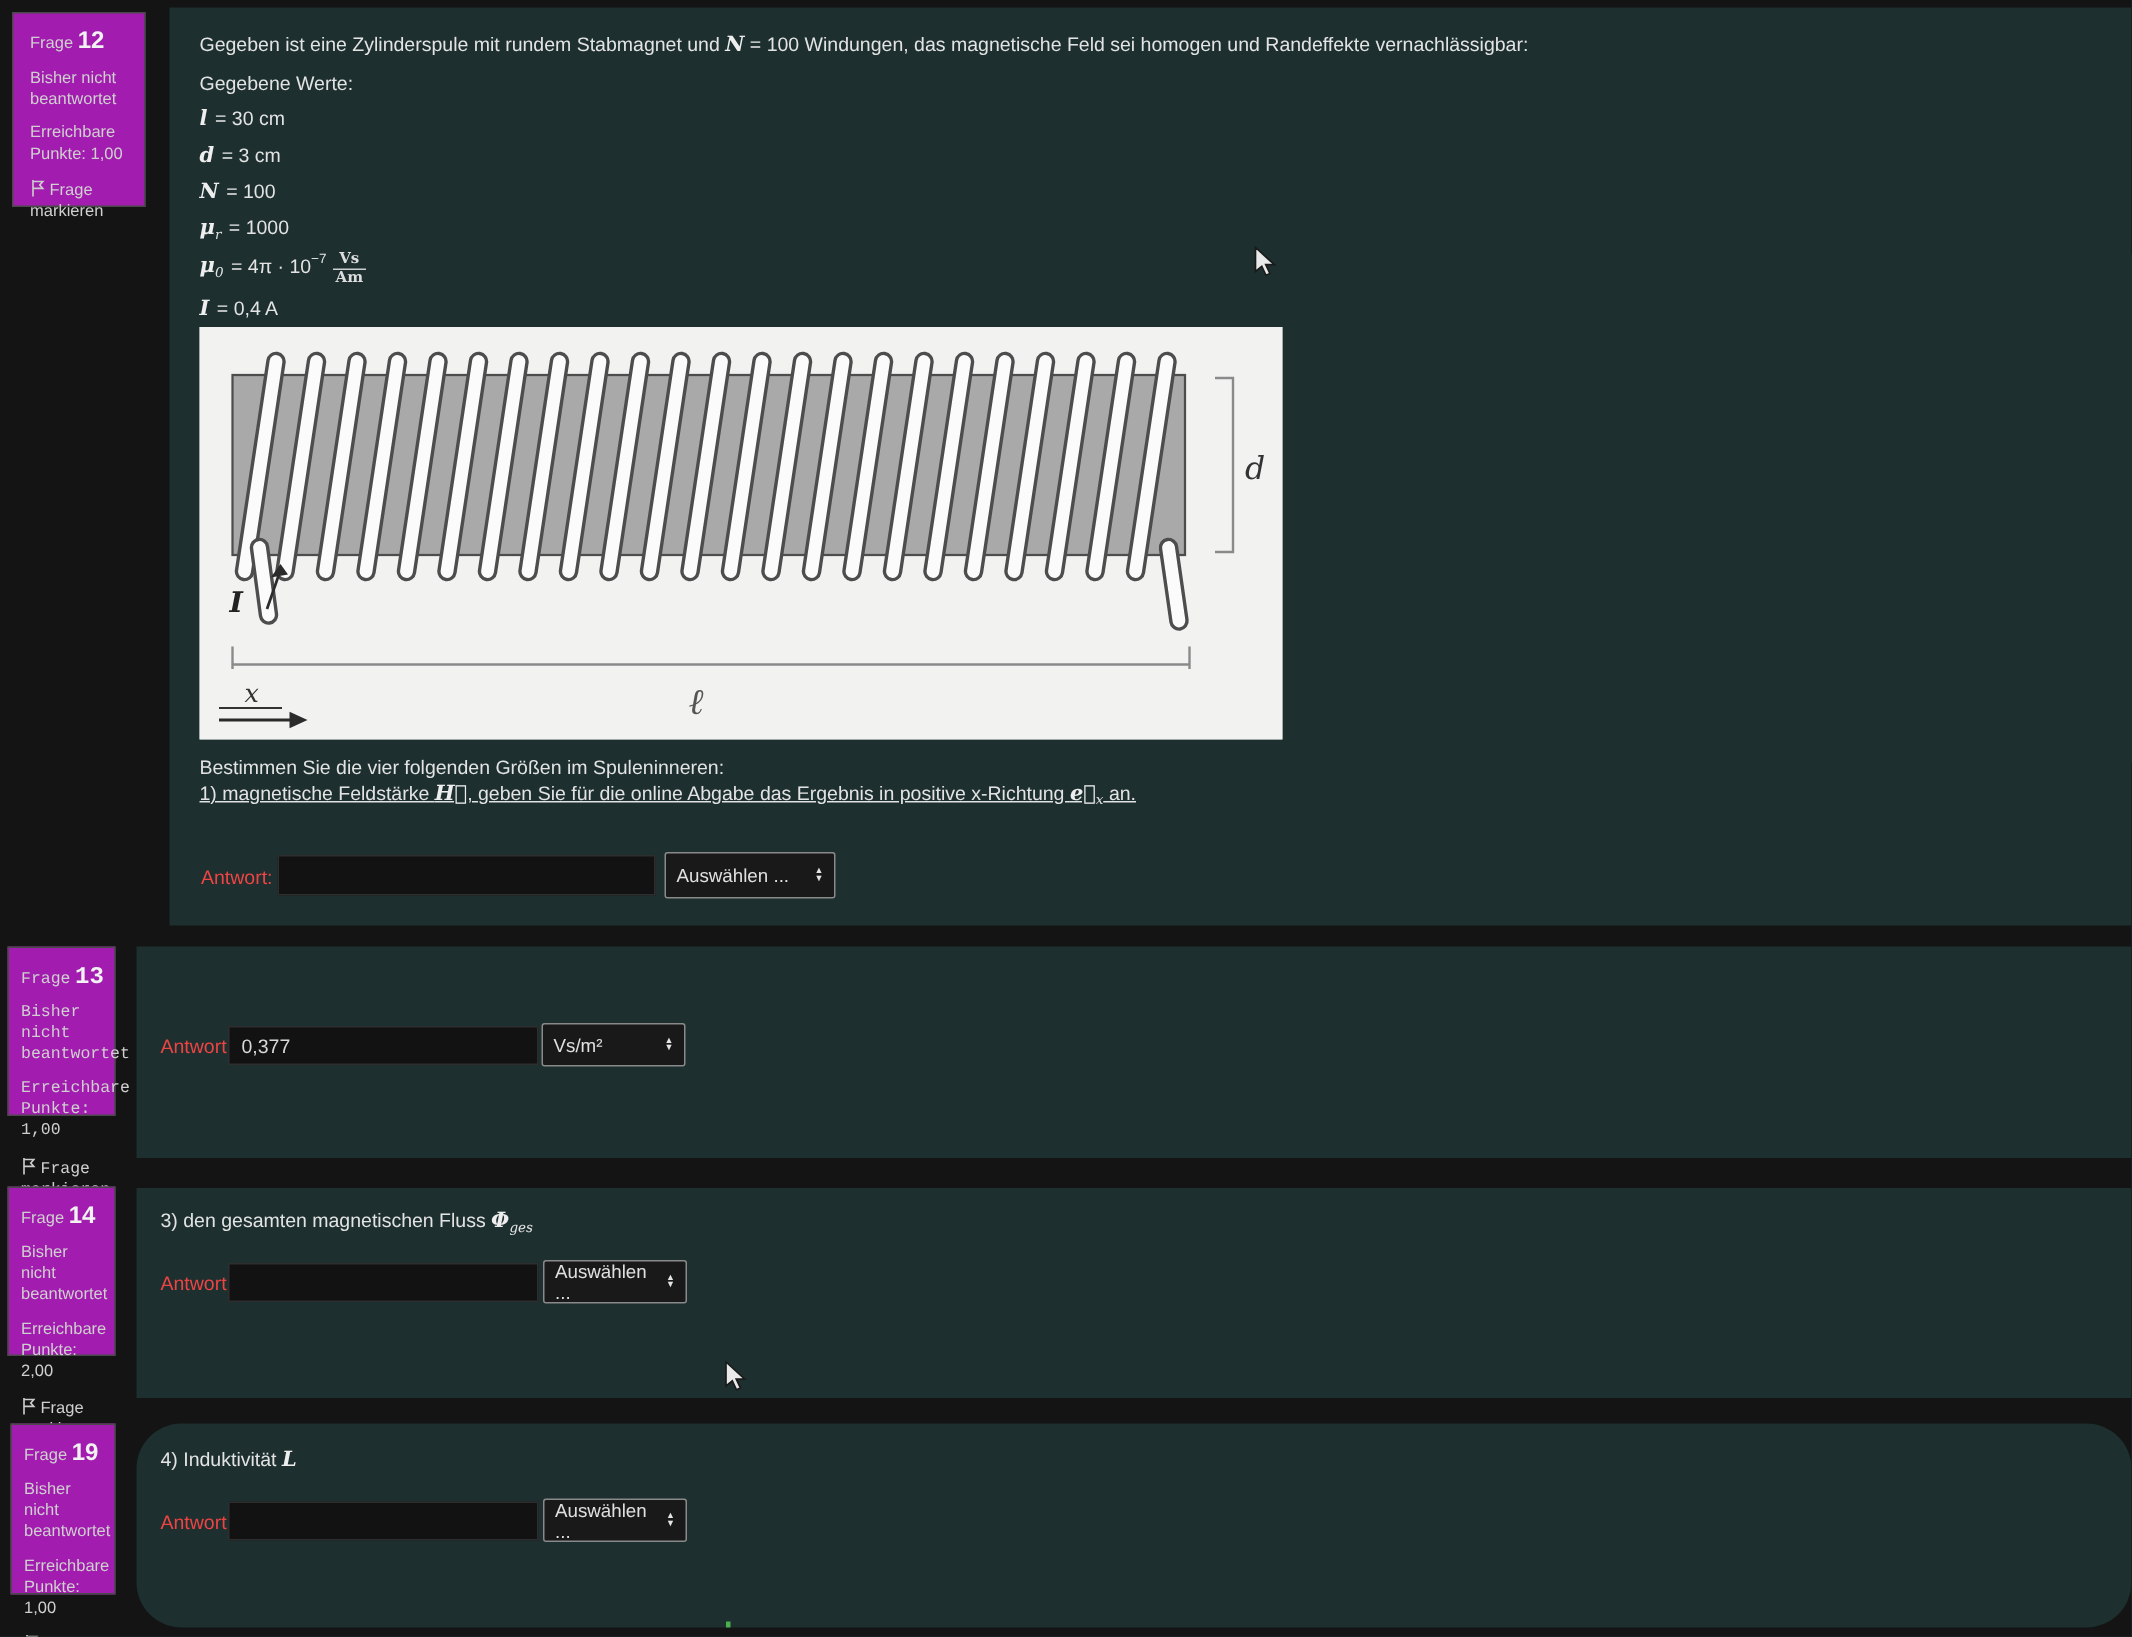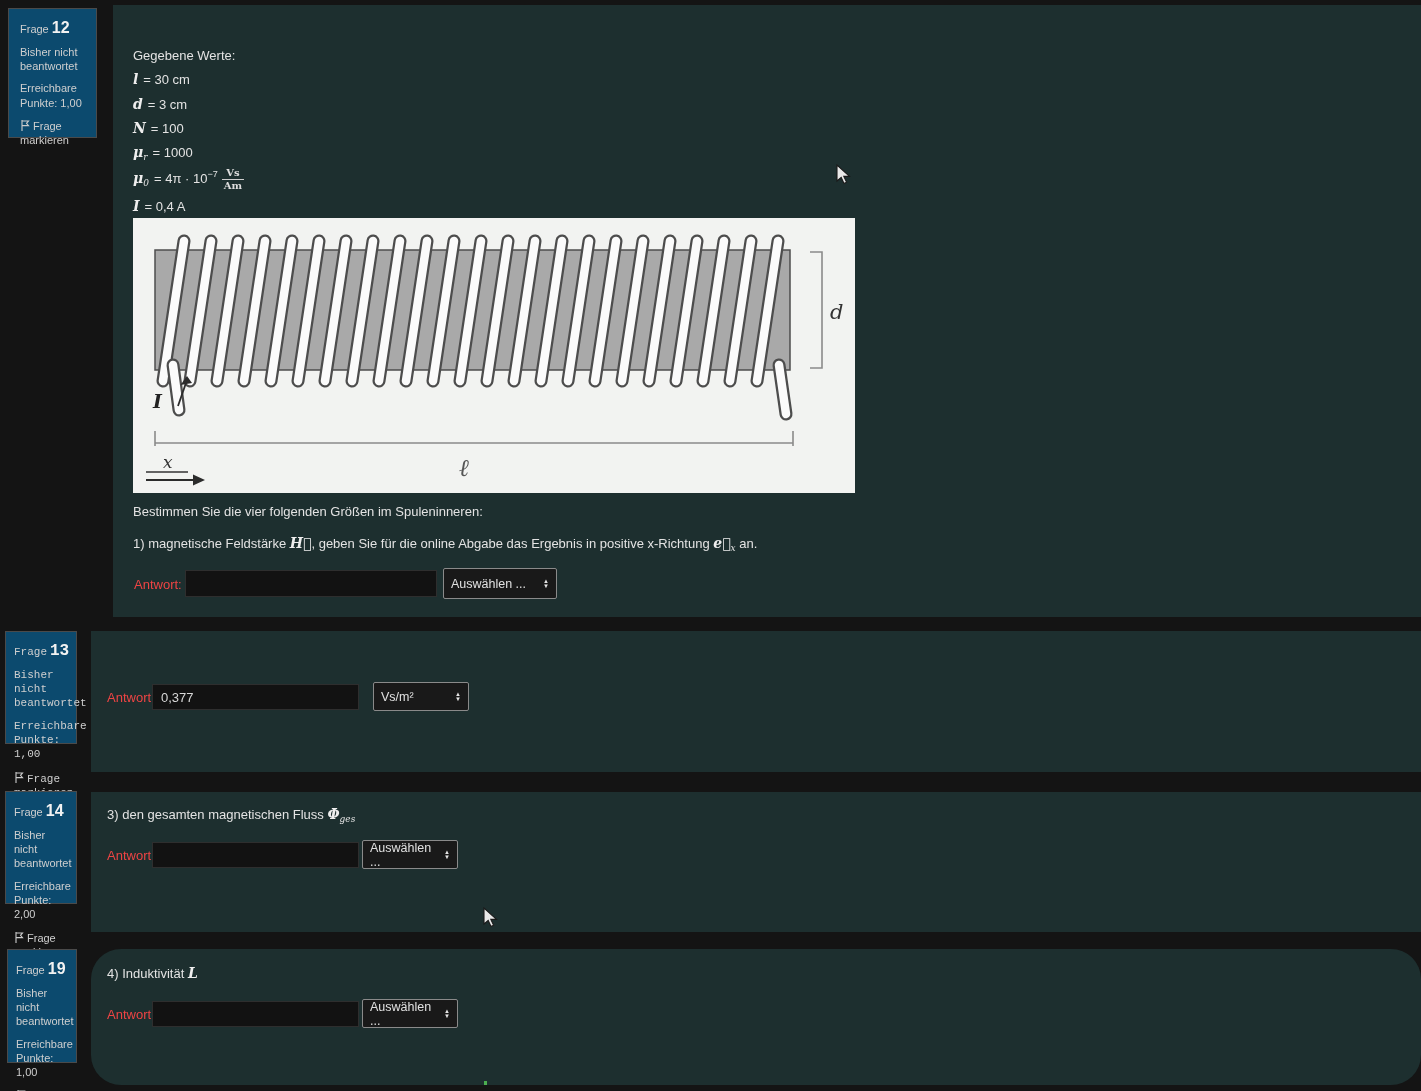--- a/index.html
+++ b/index.html
@@ -1,20 +1,20 @@
 <!DOCTYPE html>
 <html><head>
 <meta charset="utf-8">
 <style>
   * { margin:0; padding:0; box-sizing:border-box; }
   html,body { width:1421px; height:1091px; overflow:hidden; }
   body { background:#141414; font-family:"Liberation Sans", sans-serif; position:relative; color:#e3e3e3; }
 
   
-  .qinfo { position:absolute; background:#0c4a6e; border:1px solid #4a4a4a; padding:9px 8px 6px 11px; font-size:11px; color:#cfcfcf; line-height:1.3; }
+  .qinfo { position:absolute; background:#a21caf; border:1px solid #4a4a4a; padding:9px 8px 6px 11px; font-size:11px; color:#cfcfcf; line-height:1.3; }
   .qinfo-12 { left:8px;  top:8px;   width:89px; height:130px; }
   .qinfo-13 { left:5px;  top:631px; width:72px; height:113px; padding-left:8px;font-family:Liberation Mono, monospace; }
   .qinfo-14 { left:5px;  top:791px; width:72px; height:113px; padding-left:8px; }
   .qinfo-15 { left:7px;  top:949px; width:70px; height:114px; padding-left:8px; }
   .qinfo-head { margin-bottom:6px; }
   .frage-label { font-size:11px; color:#cfcfcf; }
   .frage-num { font-size:16px; font-weight:bold; color:#f2f2f2; margin-left:3px; }
   .qinfo-status { margin-bottom:8px; }
   .qinfo-points { margin-bottom:9px; }
   .qinfo-flag { cursor:pointer; }
@@ -85,20 +85,21 @@
 <aside class="qinfo qinfo-15">
   <div class="qinfo-head"><span class="frage-label">Frage</span><span class="frage-num">19</span></div>
   <div class="qinfo-status">Bisher nicht beantwortet</div>
   <div class="qinfo-points">Erreichbare Punkte: 1,00</div>
   <div class="qinfo-flag"><svg class="flag-icon" width="10" height="13" viewBox="0 0 10 13">
         <path d="M2 1 V12 M2 2 H8.5 L6.5 4.3 L8.5 6.6 H2" fill="none" stroke="#cccccc" stroke-width="1.1"></path>
       </svg><span>Frage markieren</span></div>
 </aside>
 
 <section class="panel panel-1">
+  <p class="t13" style="left:20px; top:17px;"><span>Gegeben ist eine Zylinderspule mit rundem Stabmagnet und </span><span class="msym">N</span><span> = 100 Windungen, das magnetische Feld sei homogen und Randeffekte vernachlässigbar:</span></p>
   <p class="t13" style="left:20px; top:43px;">Gegebene Werte:</p>
 
   <div class="vrow" style="top:65px;"><span class="msym">l</span><span class="rest">= 30 cm</span></div>
   <div class="vrow" style="top:90px;"><span class="msym">d</span><span class="rest">= 3 cm</span></div>
   <div class="vrow" style="top:114px;"><span class="msym">N</span><span class="rest">= 100</span></div>
   <div class="vrow" style="top:138px;"><span class="msym">μ</span><span class="msub">r</span><span class="rest">= 1000</span></div>
   <div class="vrow" style="top:162px;"><span class="msym">μ</span><span class="msub">0</span><span class="rest">= 4π · 10</span><span class="msup">−7</span><span class="mfrac"><span class="num">Vs</span><span class="den">Am</span></span></div>
   <div class="vrow" style="top:192px;"><span class="msym">I</span><span class="rest">= 0,4 A</span></div>
 
   <svg class="diagram" viewBox="0 0 722 275">
@@ -184,37 +185,37 @@
 
     <text x="30" y="250" font-family="DejaVu Serif, serif" font-style="italic" font-size="17" fill="#333">x</text>
     <g>
       <line x1="13" y1="254" x2="55" y2="254" stroke="#333" stroke-width="1.4"></line>
       <line x1="13" y1="262" x2="64" y2="262" stroke="#2b2b2b" stroke-width="2"></line>
       <polygon points="72,262 60,256.5 60,267.5" fill="#2b2b2b"></polygon>
     </g>
   </svg>
 
   <p class="t13" style="left:20px; top:499px;">Bestimmen Sie die vier folgenden Größen im Spuleninneren:</p>
-  <p class="t13" style="left:20px; top:530px;"><span>1) magnetische Feldstärke </span><span class="msym">H⃗</span><span>,  geben Sie für die online Abgabe das Ergebnis in positive x-Richtung </span><span class="msym">e⃗</span><span class="msub">x</span><span> an.</span></p>
+  <p class="t13" style="left:20px; top:516px;text-decoration:underline;"><span>1) magnetische Feldstärke </span><span class="msym">H⃗</span><span>,  geben Sie für die online Abgabe das Ergebnis in positive x-Richtung </span><span class="msym">e⃗</span><span class="msub">x</span><span> an.</span></p>
 
   <span class="ans-label" style="left:21px; top:572px;">Antwort:</span>
   <input class="ans-input" style="left: 72px; top: 565px; width: 252px; height: 27px;" value="">
   <div class="ans-select" style="left:330px; top:563px; width:114px; height:31px;">
     <span>Auswählen ...</span>
     <span class="updown">
         <span>▲</span>
         <span>▼</span>
       </span>
   </div>
 </section>
 
 <section class="panel panel-2">
   <span class="ans-label" style="left:16px; top:59px;">Antwort:</span>
   <input class="ans-input" style="left: 61px; top: 53px; width: 207px; height: 26px;" value="0,377">
-  <div class="ans-select" style="left:282px; top:51px; width:96px; height:29px;">
+  <div class="ans-select" style="left:270px; top:51px; width:96px; height:29px;">
     <span>Vs/m²</span>
     <span class="updown">
         <span>▲</span>
         <span>▼</span>
       </span>
   </div>
 </section>
 
 <section class="panel panel-3">
   <p class="t13" style="left:16px; top:14px;"><span>3) den gesamten magnetischen Fluss </span><span class="msym">Φ</span><span class="msub">ges</span></p>

